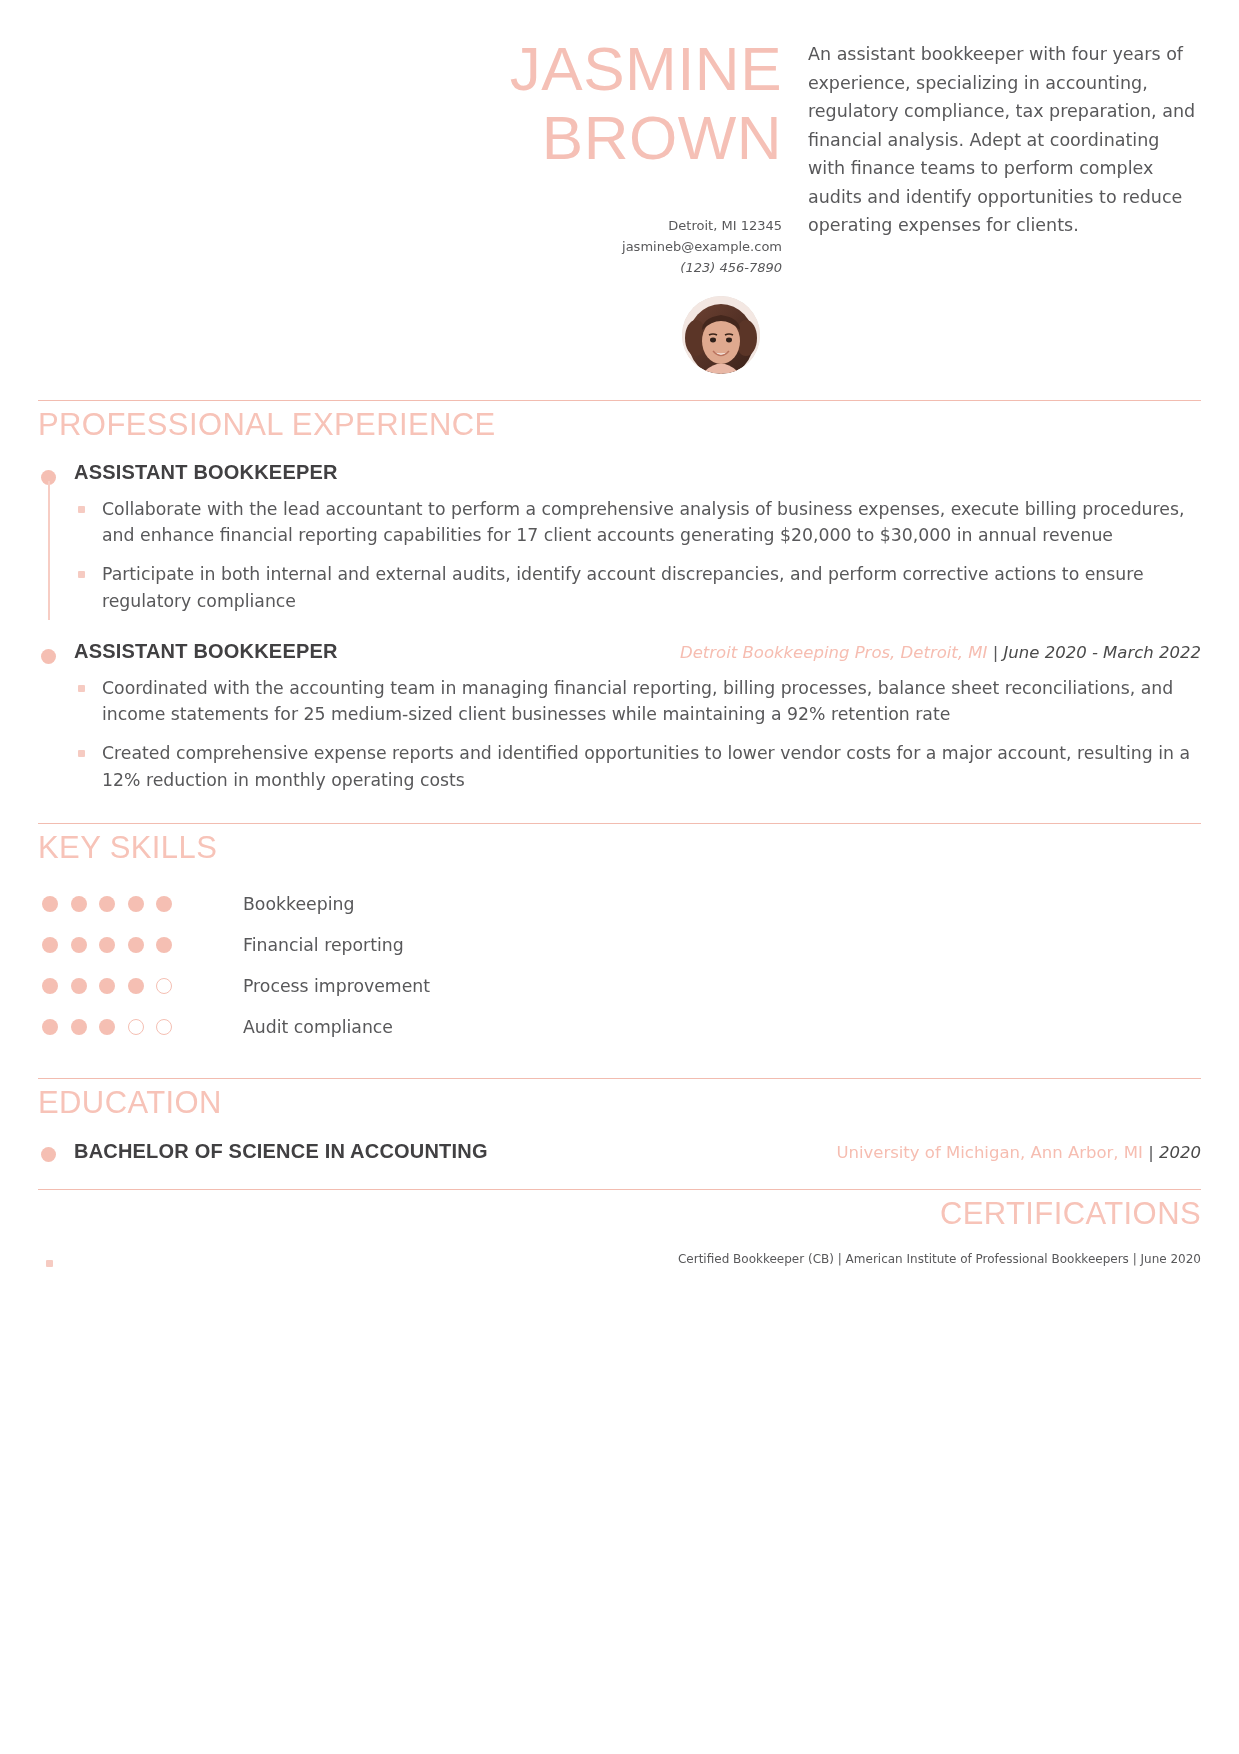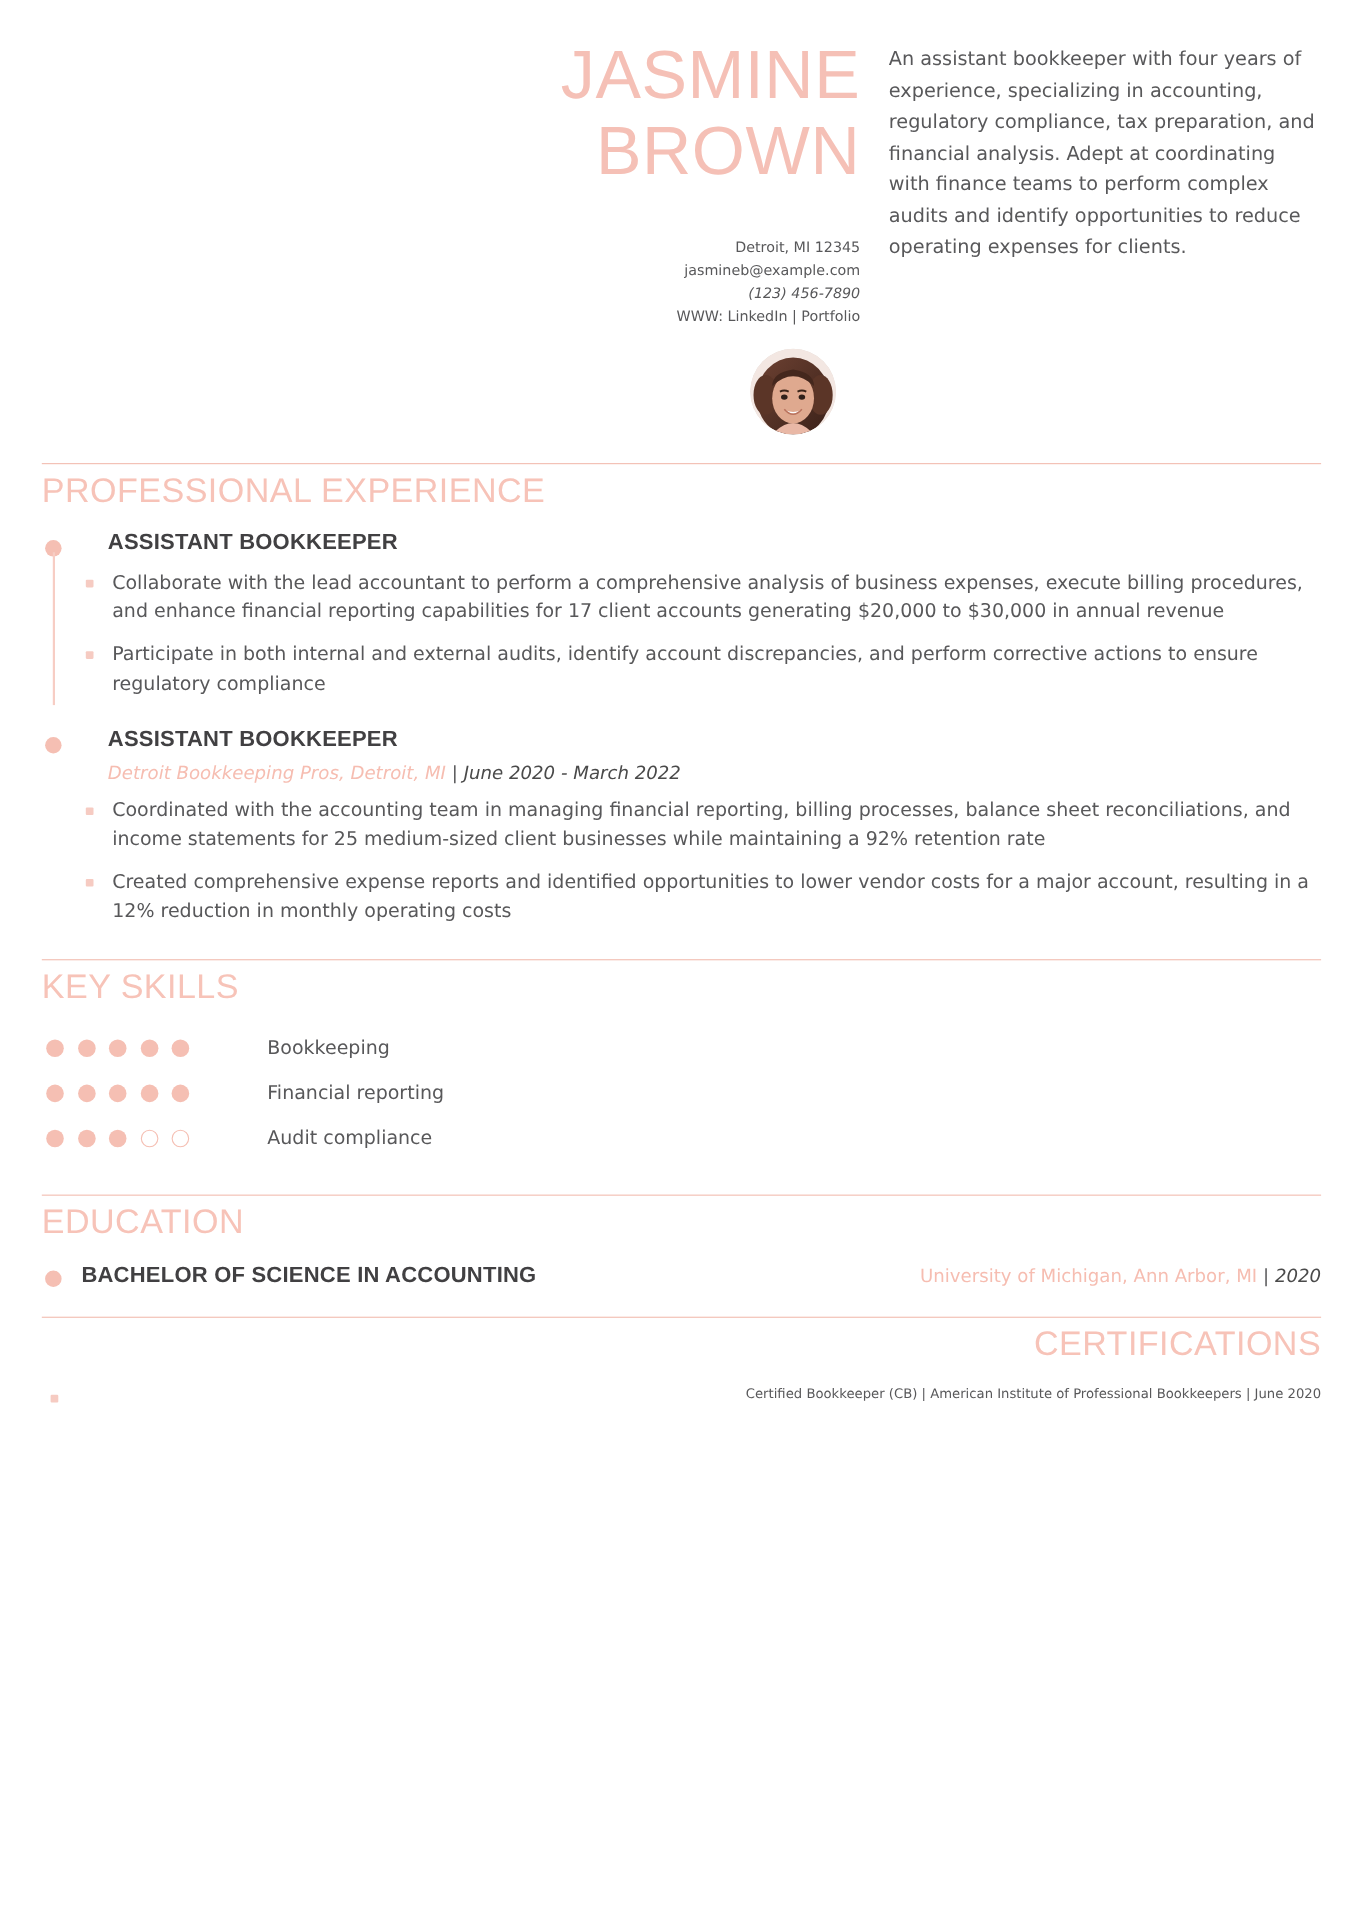--- a/index.html
+++ b/index.html
@@ -129,25 +129,23 @@
   .job .timeline-line {
     position: absolute;
     left: 9.6px;
     top: 20px;
     bottom: -6px;
     width: 2px;
     background: #f7cdc4;
   }
   .job-head {
     display: flex;
-    flex-direction: column;
     align-items: baseline;
     justify-content: space-between;
     gap: 9px;
-    margin-left: 24px;
   }
   .job-title {
     font-family: "Liberation Sans", sans-serif;
     font-size: 20px;
     font-weight: bold;
     color: #414042;
     letter-spacing: 0.2px;
     white-space: nowrap;
   }
   .job-meta {
@@ -297,21 +295,20 @@
   <div class="header">
     <div class="header-left">
       <h1 class="name">
         <span>JASMINE</span><br>
         <span>BROWN</span>
       </h1>
       <div class="contact">
         <span class="ci">Detroit, MI 12345</span>
         <span class="ci">jasmineb@example.com</span>
         <span class="ci phone">(123) 456-7890</span>
-        <span class="ci">WWW: LinkedIn | Portfolio</span>
       </div>
       <div class="photo-wrap">
         <div class="photo">
           <svg viewBox="0 0 78 78" xmlns="http://www.w3.org/2000/svg">
             <defs>
               <clipPath id="circ">
                   <circle cx="39" cy="39" r="39"></circle>
                 </clipPath>
               <linearGradient id="hairg" x1="0" y1="0" x2="1" y2="1">
                 <stop offset="0%" stop-color="#6d4132"></stop>
@@ -399,20 +396,30 @@
             <span class="dot on"></span>
             <span class="dot on"></span>
           </div>
           <span class="skill-name">Financial reporting</span>
         </div>
         <div class="skill-row">
           <div class="dots">
             <span class="dot on"></span>
             <span class="dot on"></span>
             <span class="dot on"></span>
+            <span class="dot on"></span>
+            <span class="dot off"></span>
+          </div>
+          <span class="skill-name">Process improvement</span>
+        </div>
+        <div class="skill-row">
+          <div class="dots">
+            <span class="dot on"></span>
+            <span class="dot on"></span>
+            <span class="dot on"></span>
             <span class="dot off"></span>
             <span class="dot off"></span>
           </div>
           <span class="skill-name">Audit compliance</span>
         </div>
       </div>
   </div>
 
   <div class="section sec-edu">
     <div class="section-rule"></div>

